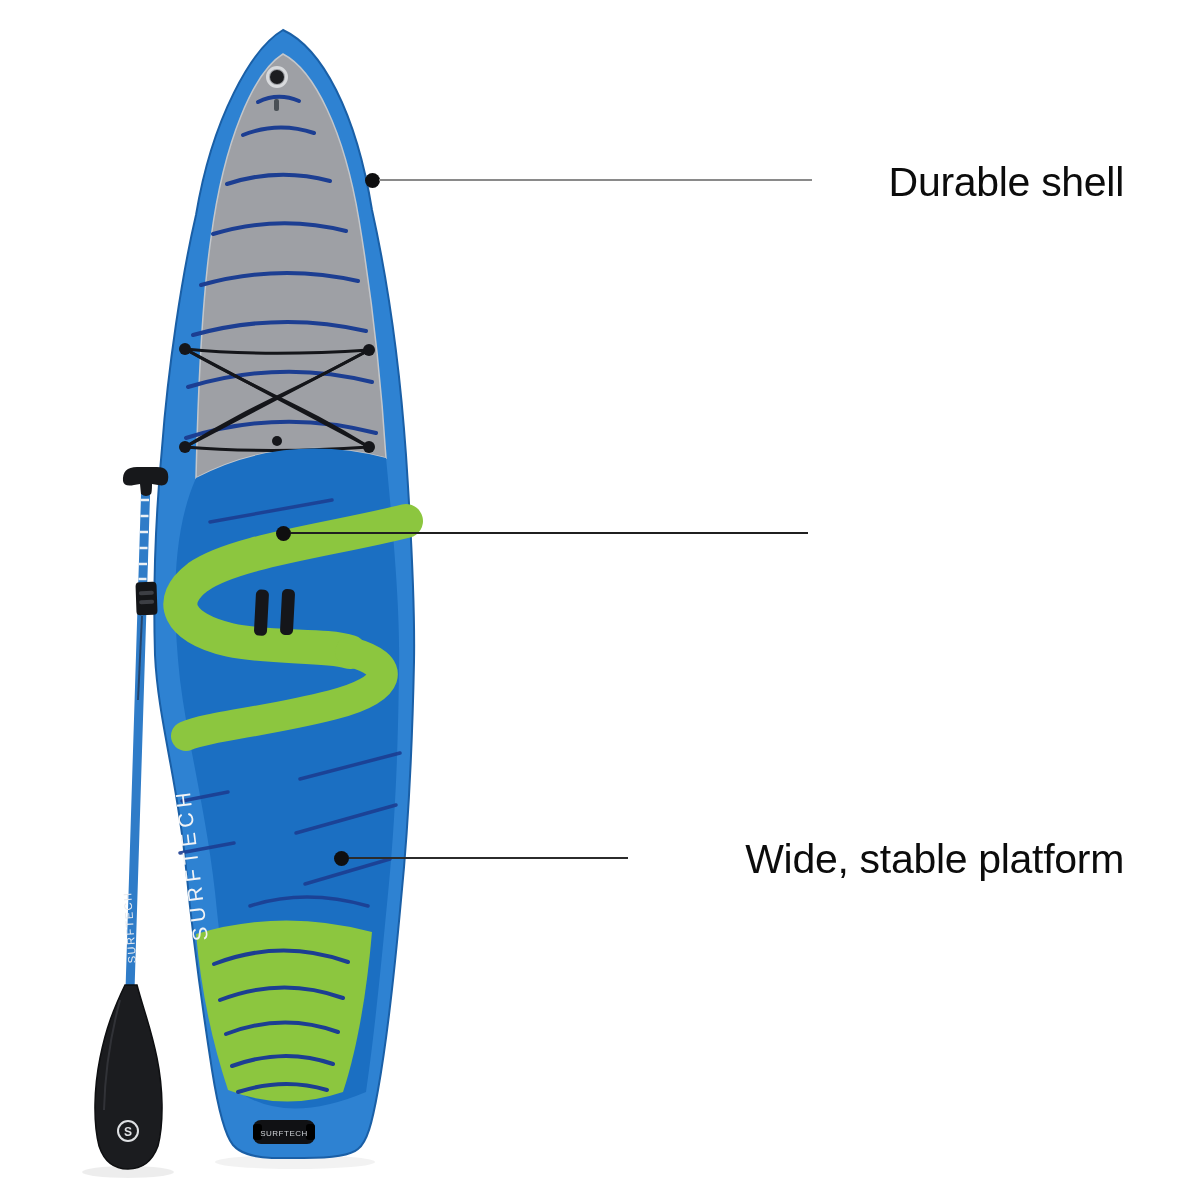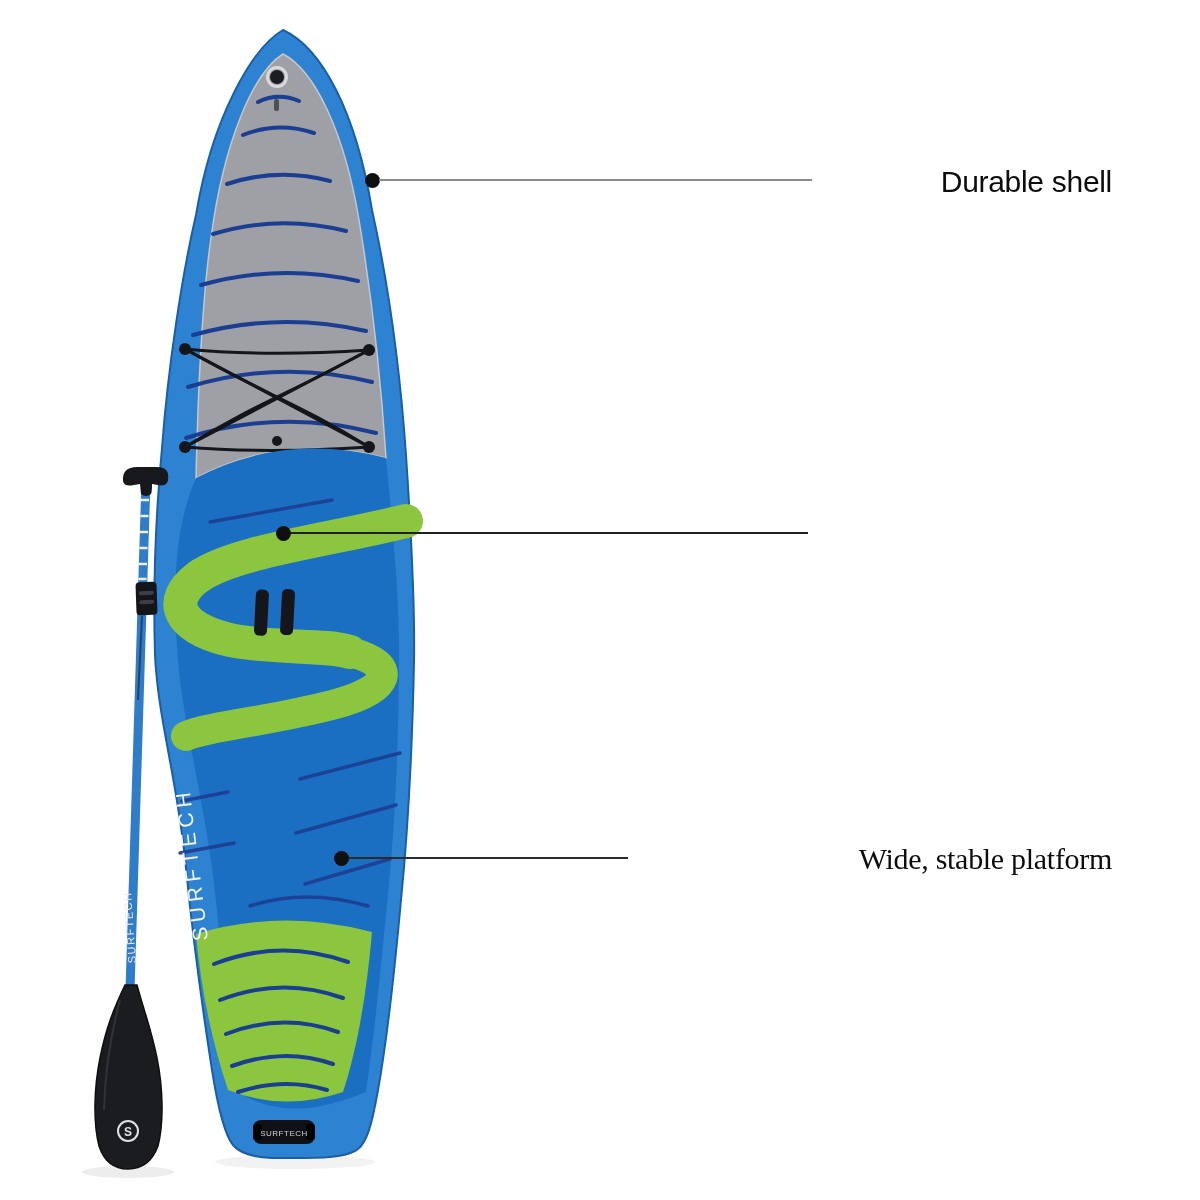--- a/index.html
+++ b/index.html
@@ -6,22 +6,22 @@
   #page{
     position:relative;
     width:1200px;height:1200px;
     background:#ffffff;
     overflow:hidden;
     font-family:"Liberation Sans", sans-serif;
   }
   #board-svg{position:absolute;left:0;top:0;width:1200px;height:1200px;}
   .callout-label{
     position:absolute;
-    right:88px;
-    font-size:30px;
+    right:76px;
+    font-size:41px;
     line-height:48px;
     color:#0c0c0c;
     letter-spacing:-0.3px;
     white-space:nowrap;
   }
   .leader-line{
     position:absolute;
     height:0;
     border-top:2px solid #8a8a8a;
   }
@@ -32,21 +32,21 @@
     background:#0f0f10;
   }
   #line-1{left:379px;top:179px;width:433px;border-color:#8a8a8a;}
   #line-2{left:291px;top:532px;width:517px;border-color:#1f1f1f;}
   #line-3{left:349px;top:857px;width:279px;border-color:#2b2b2b;}
   #dot-1{left:365px;top:173px;}
   #dot-2{left:276px;top:526px;}
   #dot-3{left:334px;top:851px;}
   #label-1{top:158px;}
   #label-2{top:511px;}
-  #label-3{top:835px;font-family:Liberation Serif, serif;}
+  #label-3{top:835px;}
 </style>
 </head>
 <body>
 
 <div id="page">
 
   <svg id="board-svg" viewBox="0 0 1200 1200">
 
     <ellipse cx="295" cy="1162" rx="80" ry="7" fill="#000000" opacity="0.05"></ellipse>
 

